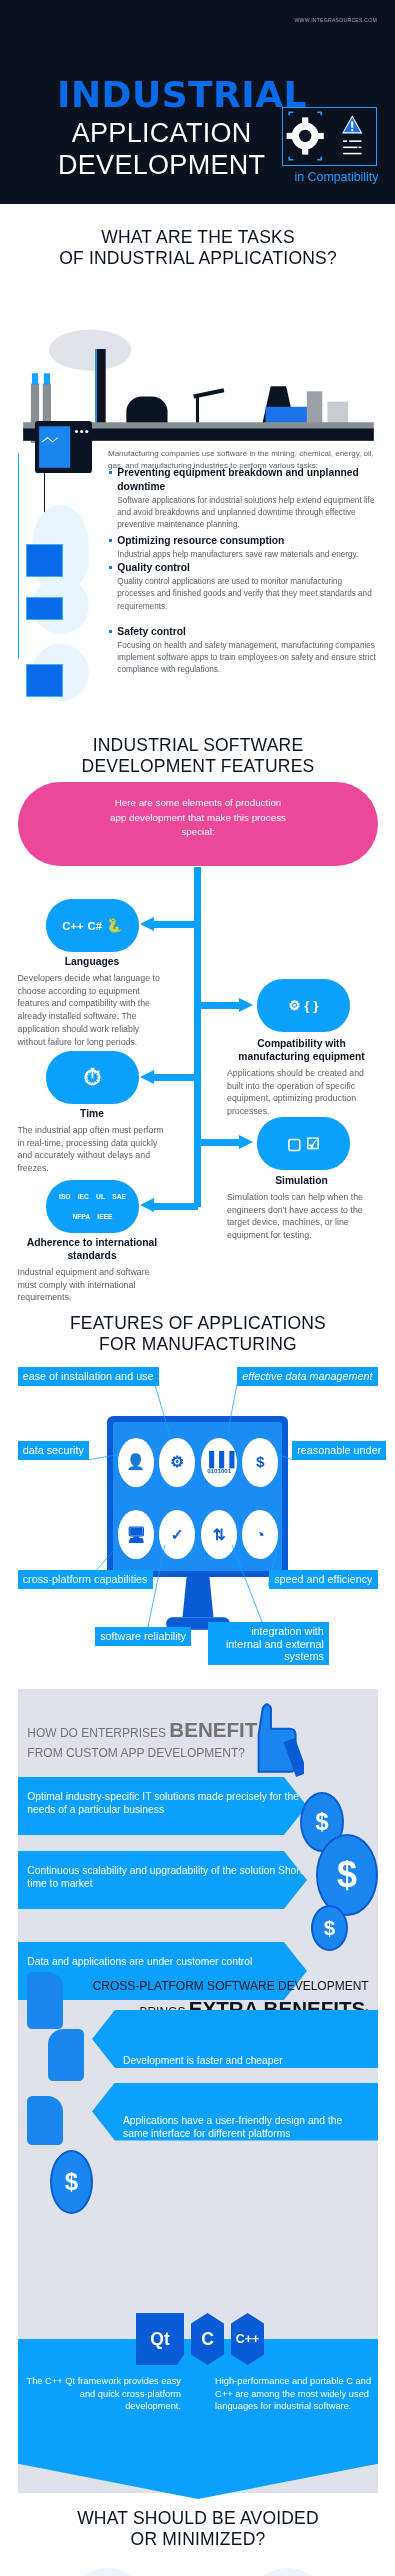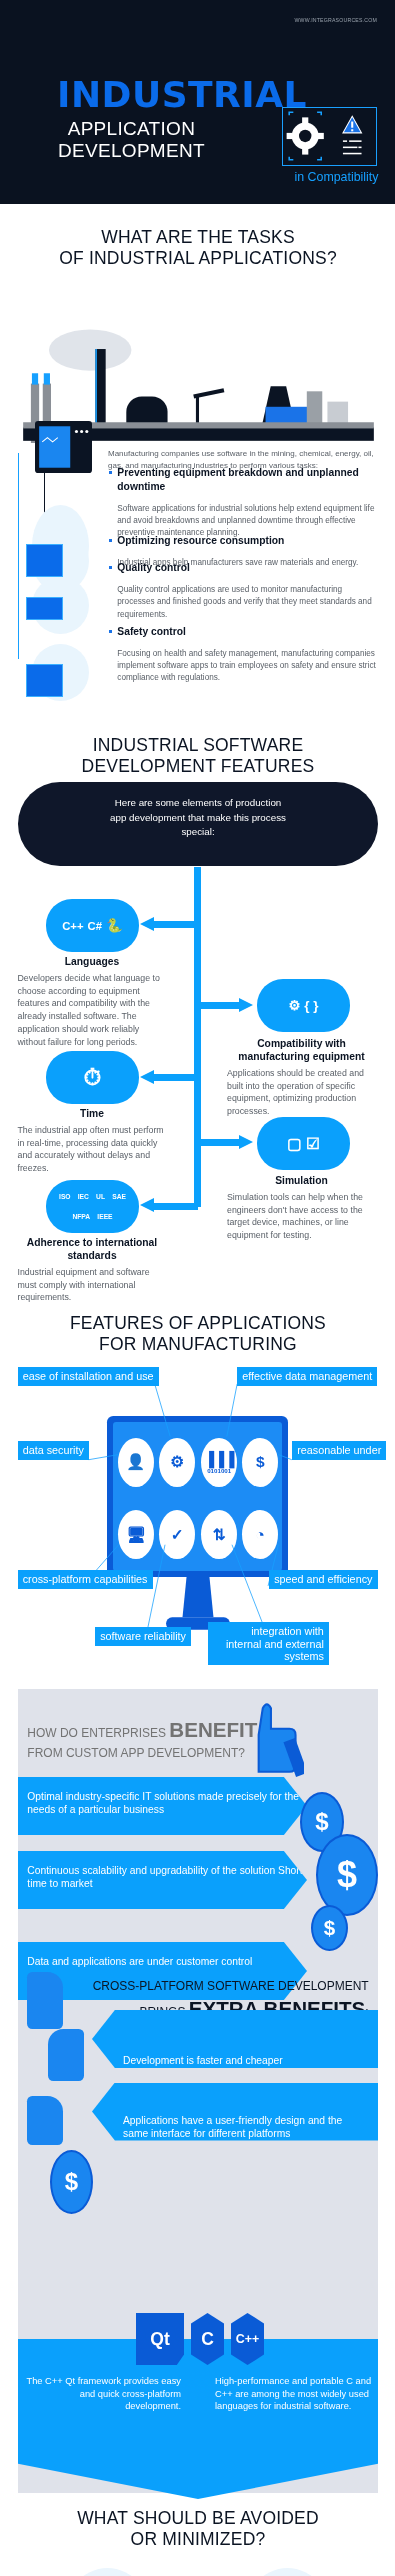--- a/index.html
+++ b/index.html
@@ -3,45 +3,45 @@
 <meta charset="utf-8">
 <style>
   * { box-sizing: border-box; margin: 0; padding: 0; }
   body { width: 396px; background: #ffffff; font-family: "Liberation Sans", sans-serif; color: #0b1423; }
   .page { width: 396px; position: relative; overflow: hidden; }
 
   
   .hero { background: #0a1220; height: 204px; position: relative; text-align: center; }
   .hero .site { position: absolute; right: 19px; top: 16.5px; font-size: 5.2px; color: #9aa3ad; letter-spacing: 0.2px; }
   .hero .t1 { position: absolute; left: 57px; top: 77px; font-size: 36px; font-weight: 800; color: #0a6bea; letter-spacing: 0.5px; line-height: 1; font-family: "DejaVu Sans", sans-serif; }
-  .hero .t2 { position: absolute; left: 58px; top: 118px; font-size: 19px; color: #ffffff; font-weight: 300; line-height: 1.18; letter-spacing: 0.3px; }
+  .hero .t2 { position: absolute; left: 58px; top: 118px; font-size: 27px; color: #ffffff; font-weight: 300; line-height: 1.18; letter-spacing: 0.3px; }
   .hero .iconbox { position: absolute; left: 282px; top: 158px; width: 95px; height: 64px; }
   .hero .iconbox.real { top: 107px; height: 59px; border: 1px solid #1aa0ff; width: 95px; }
   .hero .sub { position: absolute; right: 17.5px; top: 170px; font-size: 12.4px; color: #16a0ff; }
 
   
   .sec-title { text-align: center; font-size: 17.5px; font-weight: 300; color: #0b1423; line-height: 1.2; letter-spacing: 0.2px; }
 
   
   .tasks { position: relative; height: 556px; }
   .tasks .sec-title { position: absolute; top: 227px; left: 0; right: 0; }
   .skyline { position: absolute; left: 18px; top: 319px; width: 361px; height: 124px; }
   .tasks .intro { position: absolute; left: 108px; top: 448px; width: 268px; font-size: 8px; color: #5a6068; line-height: 1.5; }
   .task { position: absolute; left: 108px; width: 273px; }
   .task .h { font-size: 10.3px; font-weight: 700; color: #0b1423; line-height: 1.35; padding-left: 9.3px; position: relative; }
   .task .h::before { content: ""; position: absolute; left: 1px; top: 5.2px; width: 3.1px; height: 3.1px; background: #1a73e8; }
-  .task .d { font-size: 8.2px; color: #5a6068; line-height: 1.5; padding-left: 9.3px; margin-top: 9px; }
+  .task .d { font-size: 8.2px; color: #5a6068; line-height: 1.5; padding-left: 9.3px; margin-top: 1px; }
   .vline { position: absolute; left: 17.5px; width: 1.5px; background: #16a0ff; }
   .tile { position: absolute; width: 37px; height: 33px; background: #0a6bea; border: 1px solid #3ab0ff; }
   .halo { position: absolute; width: 57px; height: 82px; border-radius: 50%; background: #e9f5fd; }
 
   
   .feat { position: relative; height: 577px; }
   .feat .sec-title { position: absolute; top: 25px; left: 0; right: 0; }
-  .pill-main { position: absolute; left: 18px; top: 62px; width: 360px; height: 84px; border-radius: 42px; background: #0f172a; color: #fff; text-align: center; font-size: 9.8px; line-height: 1.45; padding-top: 14.4px; }
+  .pill-main { position: absolute; left: 18px; top: 62px; width: 360px; height: 84px; border-radius: 42px; background: #ec4899; color: #fff; text-align: center; font-size: 9.8px; line-height: 1.45; padding-top: 14.4px; }
   .trunk { position: absolute; left: 194px; top: 146px; width: 7.2px; background: #0aa0fc; }
   .fpill { position: absolute; width: 93px; height: 53px; border-radius: 26px; background: #0aa0fc; color: #fff; display: flex; align-items: center; justify-content: center; font-weight: 700; font-size: 11.3px; gap: 4.1px; }
   .arrow-l { position: absolute; width: 0; height: 0; border-top: 7.7px solid transparent; border-bottom: 7.7px solid transparent; border-right: 14.4px solid #0aa0fc; }
   .arrow-r { position: absolute; width: 0; height: 0; border-top: 7.7px solid transparent; border-bottom: 7.7px solid transparent; border-left: 14.4px solid #0aa0fc; }
   .branch { position: absolute; height: 7.2px; background: #0aa0fc; }
   .fblock { position: absolute; width: 149px; }
   .fblock .h { font-size: 10.3px; font-weight: 700; color: #0b1423; line-height: 1.25; text-align: center; }
   .fblock .d { font-size: 8.8px; color: #5a6068; line-height: 1.45; margin-top: 3.1px; }
   .fblock.right .h { text-align: center; }
 
@@ -286,21 +286,21 @@
         <line x1="460" y1="128" x2="440" y2="230"></line>
         <line x1="172" y1="275" x2="230" y2="265"></line>
         <line x1="566" y1="275" x2="540" y2="265"></line>
         <line x1="160" y1="520" x2="230" y2="440"></line>
         <line x1="520" y1="520" x2="540" y2="440"></line>
         <line x1="280" y1="633" x2="320" y2="440"></line>
         <line x1="520" y1="620" x2="450" y2="440"></line>
       </g>
     </svg>
     <div class="lbl" style="left:17.5px; top:49px;">ease of installation and use</div>
-    <div class="lbl" style="left:237px; top:49px;">effective data management</div>
+    <div class="lbl" style="left:237px; top:49px;font-style:italic;">effective data management</div>
     <div class="lbl" style="left:17.5px; top:123px;">data security</div>
     <div class="lbl" style="left:292px; top:123px;">reasonable under</div>
     <div class="lbl" style="left:17.5px; top:252px;">cross-platform capabilities</div>
     <div class="lbl" style="left:269px; top:252px;">speed and efficiency</div>
     <div class="lbl" style="left:95px; top:309px;">software reliability</div>
     <div class="lbl multi" style="left:208px; top:304px; width:121px;">integration with internal and external systems</div>
   </section>
 
   <section class="ben">
     <div class="ttl">

